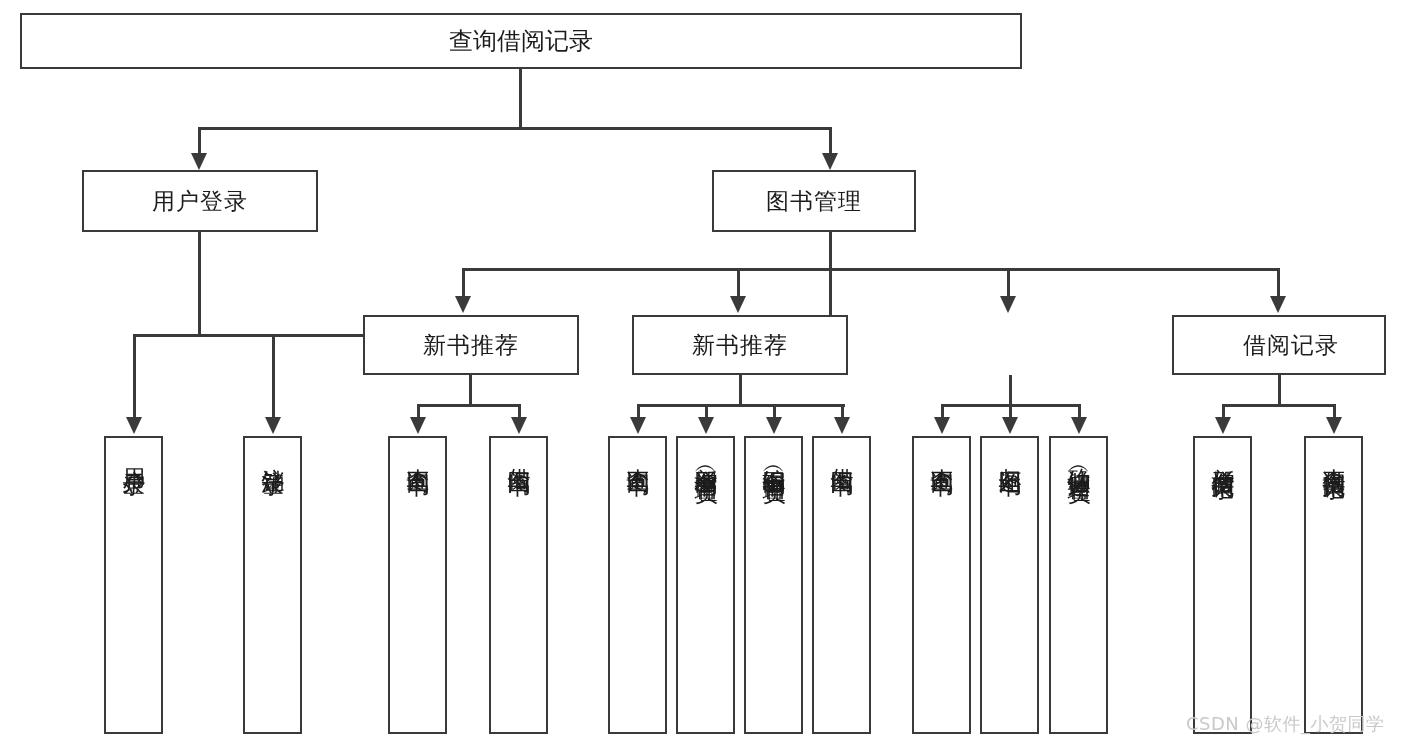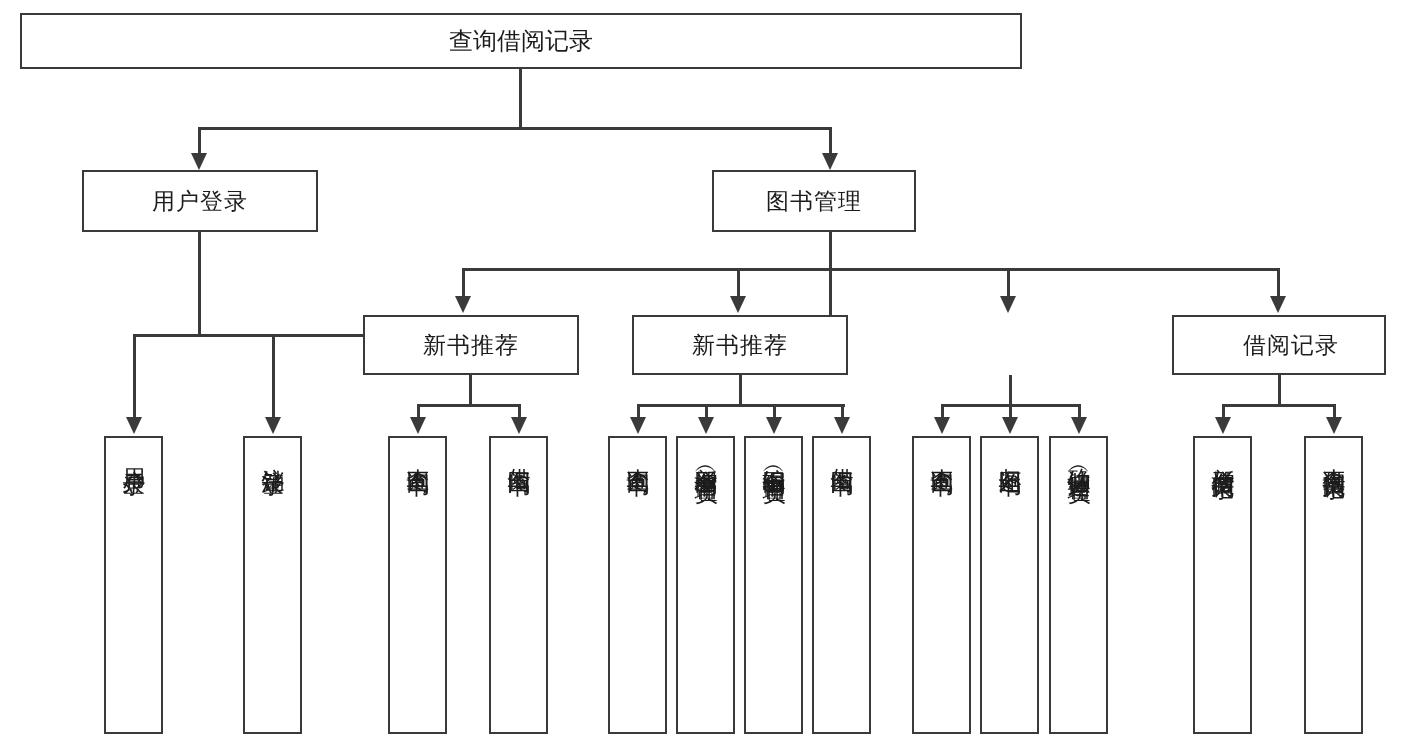--- a/index.html
+++ b/index.html
@@ -200,14 +200,15 @@
     <span class="vtext">确认归还（管理员）</span>
   </div>
 
   <div class="node leaf" style="left:1193px; top:436px; width:59px; height:298px;">
     <span class="vtext">新增借阅记录</span>
   </div>
   <div class="node leaf" style="left:1304px; top:436px; width:59px; height:298px;">
     <span class="vtext">查询借阅记录</span>
   </div>
 
+  <div id="watermark">CSDN @软件_小贺同学</div>
 
 </div>
 
 </body></html>

